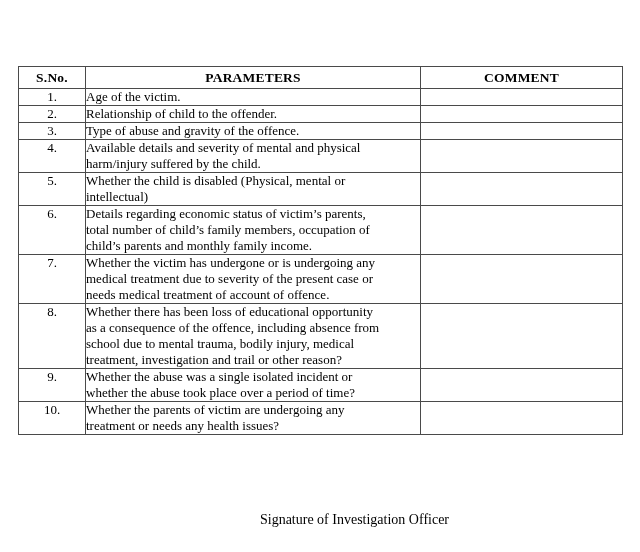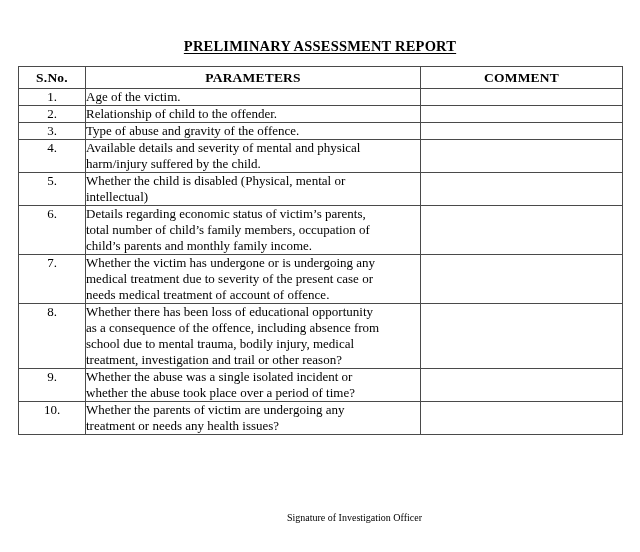--- a/index.html
+++ b/index.html
@@ -107,30 +107,29 @@
 
   
   .signature {
     position: absolute;
     top: 512px;
     left: 0;
     width: 640px;
     text-align: center;
     padding-left: 69px;
     box-sizing: border-box;
-    font-size: 10px;
+    font-size: 14px;
   }
 </style>
 </head>
 <body>
 
 <div class="page">
 
 
-  <div class="doc-title">PRELIMINARY ASSESSMENT REPORT</div>
 
   <table class="report-table">
     <colgroup>
       <col class="col-sno">
       <col class="col-param">
       <col class="col-comment">
     </colgroup>
     <thead>
       <tr>
         <th>S.No.</th>

